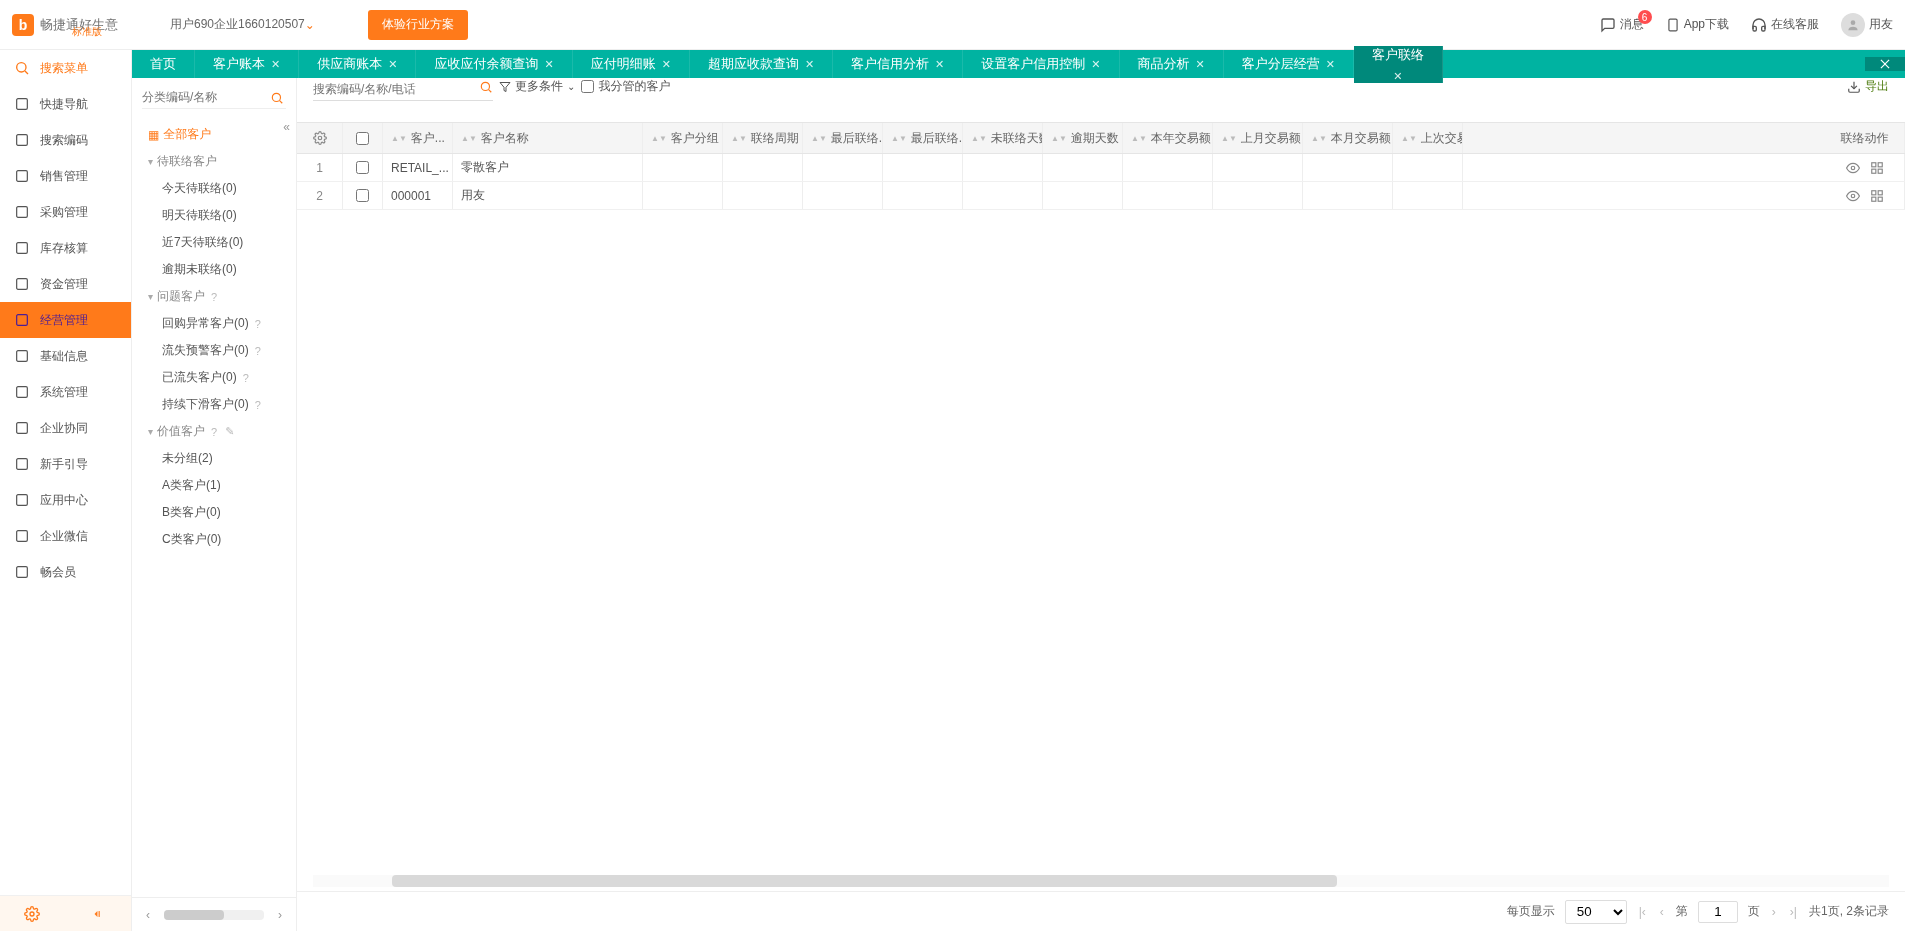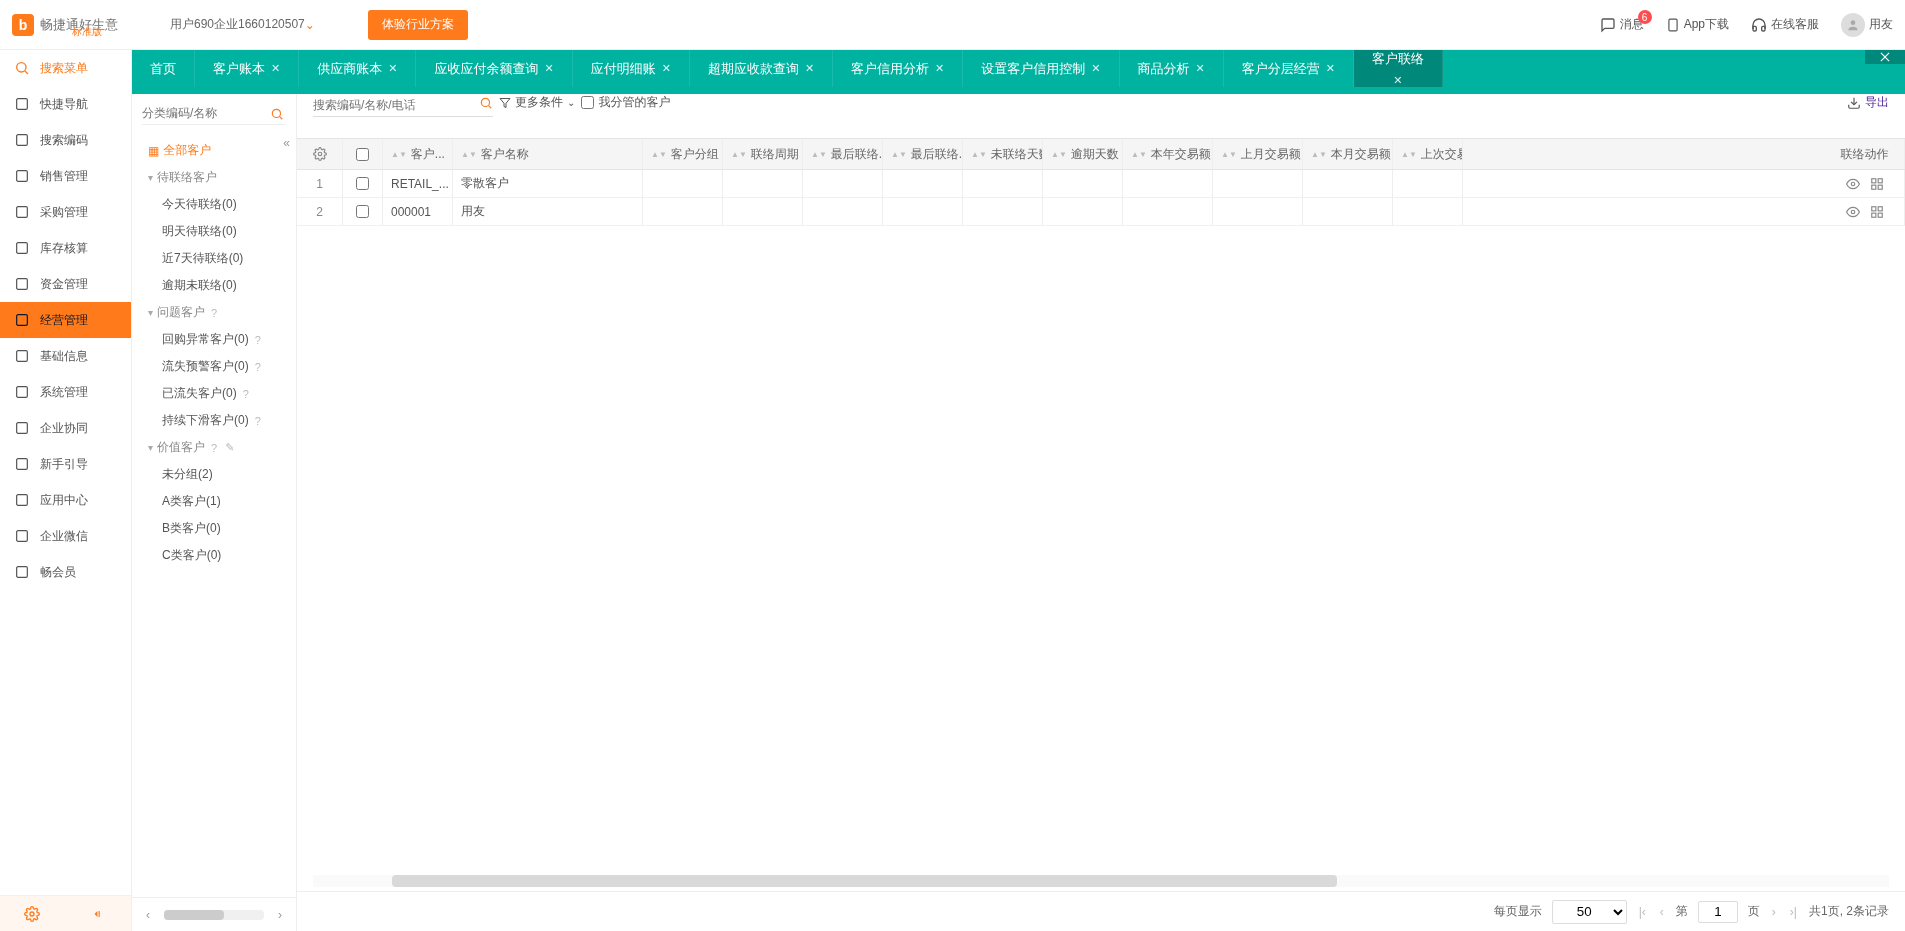--- a/index.html
+++ b/index.html
@@ -20,29 +20,29 @@
 .badge { position: absolute; top: -6px; right: -8px; background: #ff4d4f; color: #fff; font-size: 10px; min-width: 14px; height: 14px; border-radius: 7px; display: flex; align-items: center; justify-content: center; padding: 0 3px; }
 .avatar { width: 24px; height: 24px; border-radius: 50%; background: #ddd; display: flex; align-items: center; justify-content: center; color: #999; }
 
 
 .body { display: flex; flex: 1; min-height: 0; }
 
 
 .leftnav { width: 132px; border-right: 1px solid #eee; display: flex; flex-direction: column; background: #fff; }
 .nav-item { height: 36px; display: flex; align-items: center; gap: 10px; padding: 0 14px; color: #555; cursor: pointer; }
 .nav-item.search { color: #ff7a1a; }
-.nav-item.active { background: #ff7a1a; color: #0f172a; }
+.nav-item.active { background: #ff7a1a; color: #4c1d95; }
 .nav-item .nico { width: 16px; height: 16px; display: flex; align-items: center; justify-content: center; }
 .leftnav-foot { margin-top: auto; height: 36px; display: flex; align-items: center; justify-content: space-around; border-top: 1px solid #f0f0f0; background: #fff7ef; }
 
 
 .main { flex: 1; display: flex; flex-direction: column; min-width: 0; }
 
 
-.tabsbar { height: 44px; background: #00b3a1; display: flex; align-items: flex-start; color: #fff; }
+.tabsbar { height: 28px; background: #00b3a1; display: flex; align-items: center; color: #fff; }
 .tab { padding: 0 18px; display: flex; align-items: center; gap: 6px; cursor: pointer; font-size: 13px; border-right: 1px solid rgba(255,255,255,0.1); white-space: nowrap; }
 .tab.active { background: #00897b; flex-direction: column; }
 .tab .tx { font-size: 11px; opacity: 0.85; }
 .tabsbar .closeall { margin-left: auto; width: 40px; display: flex; align-items: center; justify-content: center; background: #00897b; cursor: pointer; }
 
 
 .content { flex: 1; display: flex; min-height: 0; }
 
 
 .treepanel { width: 165px; border-right: 1px solid #eee; display: flex; flex-direction: column; position: relative; }
@@ -65,21 +65,21 @@
 
 
 .gridpanel { flex: 1; display: flex; flex-direction: column; min-width: 0; }
 .grid-toolbar { height: 44px; display: flex; align-items: flex-start; padding: 0 16px; gap: 6px; }
 .grid-search { width: 180px; position: relative; }
 .grid-search input { width: 100%; border: none; border-bottom: 1px solid #ddd; padding: 4px 20px 4px 0; font-size: 12px; outline: none; }
 .grid-search .sico { position: absolute; right: 0; top: 2px; color: #ff7a1a; }
 .more-cond { display: flex; align-items: center; gap: 4px; color: #555; cursor: pointer; }
 .chk-wrap { display: flex; align-items: center; gap: 4px; color: #555; }
 .chk-wrap input { width: 13px; height: 13px; }
-.export-btn { margin-left: auto; display: flex; align-items: center; gap: 4px; color: #4c1d95; cursor: pointer; }
+.export-btn { margin-left: auto; display: flex; align-items: center; gap: 4px; color: #4d7c0f; cursor: pointer; }
 
 .grid-wrap { flex: 1; overflow: hidden; display: flex; flex-direction: column; }
 .grid-header, .grid-row { display: flex; align-items: stretch; }
 .grid-header { background: #f5f5f5; border-top: 1px solid #e5e5e5; border-bottom: 1px solid #e5e5e5; height: 32px; }
 .gcell { border-right: 1px solid #eee; display: flex; align-items: center; padding: 0 8px; font-size: 12px; color: #555; overflow: hidden; white-space: nowrap; }
 .grid-header .gcell { color: #666; position: relative; }
 .sorter { display: flex; flex-direction: column; margin-right: 4px; line-height: 5px; font-size: 8px; color: #bbb; }
 .gcell.c-gear { width: 46px; justify-content: center; }
 .gcell.c-chk { width: 40px; justify-content: center; }
 .gcell.c-code { width: 70px; }
@@ -97,21 +97,21 @@
 .gcell.c-action { width: 80px; margin-left: auto; justify-content: center; gap: 10px; }
 .grid-row { height: 28px; border-bottom: 1px solid #f0f0f0; }
 .grid-row .gcell { color: #555; }
 .grid-row .c-gear { justify-content: center; color: #888; }
 .aicon { color: #888; cursor: pointer; }
 
 .grid-hscroll { height: 12px; background: #fafafa; position: relative; margin: 0 16px 4px 16px; }
 .grid-hscroll .thumb { position: absolute; left: 5%; width: 60%; height: 100%; background: #d9d9d9; border-radius: 4px; }
 
 .pager { height: 40px; border-top: 1px solid #eee; display: flex; align-items: center; justify-content: flex-end; padding: 0 16px; gap: 10px; color: #666; }
-.pager select { height: 24px; border: 1px solid #ddd; padding: 0 18px 0 20px; border-radius: 2px; background: #fff; }
+.pager select { height: 24px; border: 1px solid #ddd; padding: 0 18px 0 7px; border-radius: 2px; background: #fff; }
 .pager .pbtn { color: #bbb; cursor: pointer; padding: 0 2px; }
 .pager input { width: 40px; height: 22px; border: 1px solid #ddd; text-align: center; border-radius: 2px; }
 
 svg { display: block; }
 </style>
 </head>
 <body>
 
 <div class="app">
 

